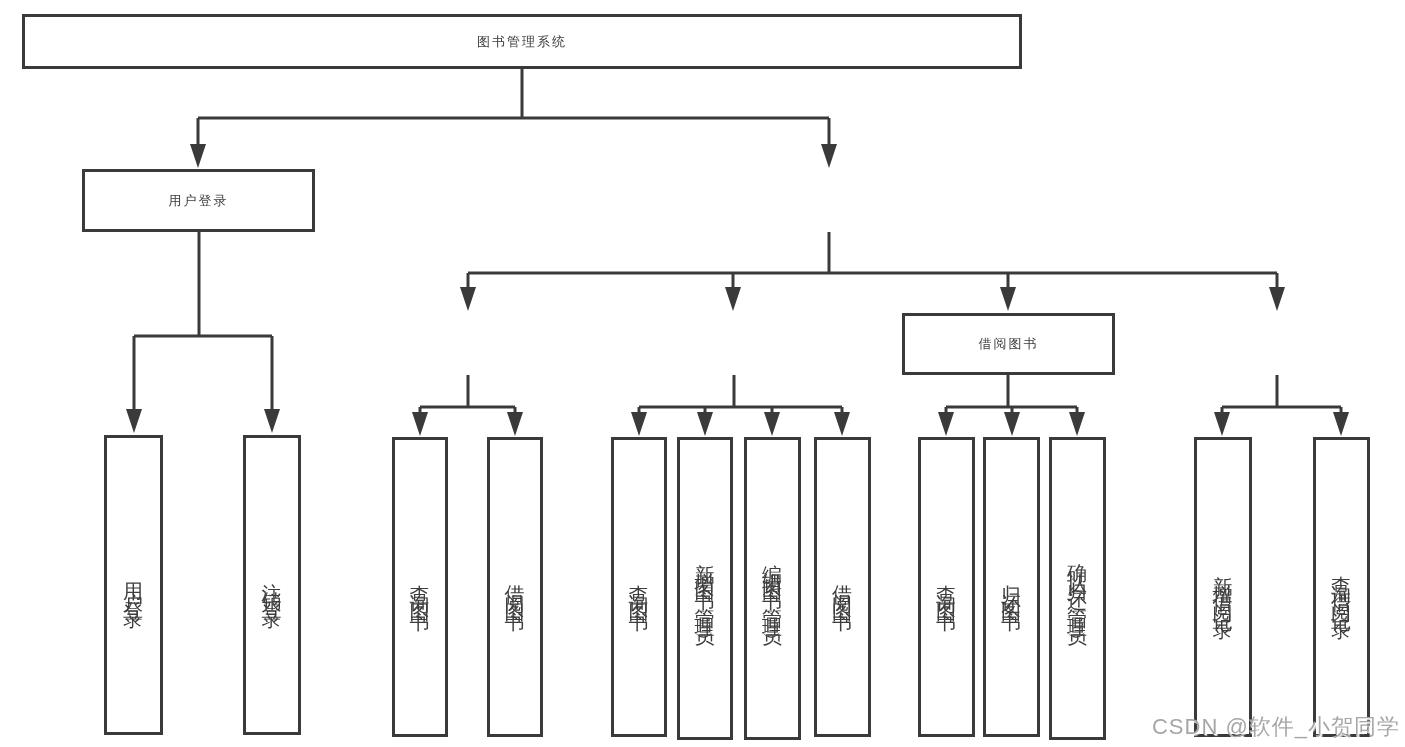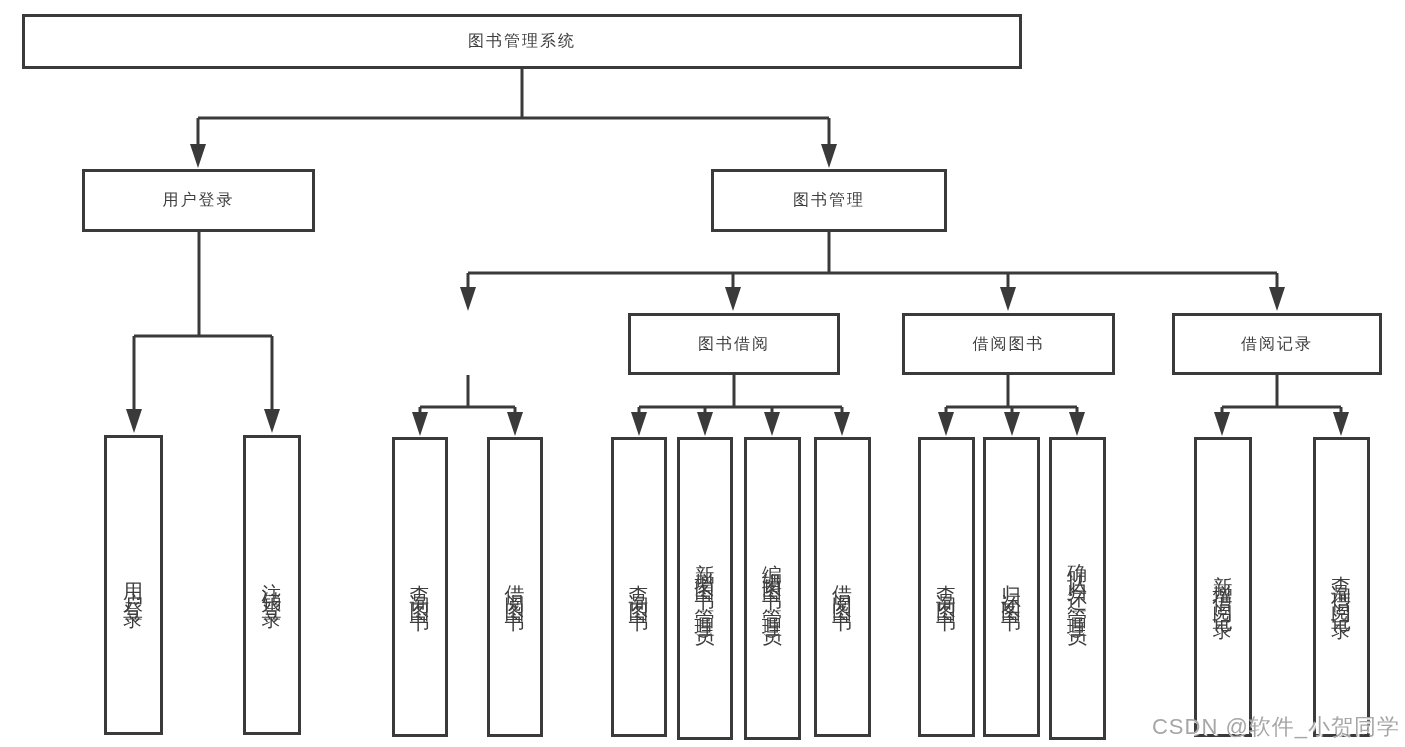--- a/index.html
+++ b/index.html
@@ -22,21 +22,21 @@
   .box{
     position:absolute;
     box-sizing:border-box;
     border:3px solid var(--line);
     background:#fff;
     display:flex;align-items:center;justify-content:center;
     color:var(--text);
     z-index:1;
   }
   .box span{
-    font-size:16px;
+    font-size:13px;
     letter-spacing:2px;
     white-space:nowrap;
   }
   .vbox span{
     writing-mode:vertical-rl;
     text-orientation:mixed;
     font-size:20px;
     letter-spacing:9px;
     line-height:1;
     white-space:nowrap;
@@ -123,32 +123,23 @@
     </g>
   </svg>
 
   <div class="box" style="left:22px;top:14px;width:1000px;height:55px">
     <span>图书管理系统</span>
   </div>
 
   <div class="box" style="left:82px;top:169px;width:233px;height:63px">
     <span>用户登录</span>
   </div>
-  <div class="box" style="left:711px;top:169px;width:236px;height:63px">
-    <span>图书管理</span>
-  </div>
 
-  <div class="box" style="left:628px;top:313px;width:212px;height:62px">
-    <span>图书借阅</span>
-  </div>
   <div class="box" style="left:902px;top:313px;width:213px;height:62px">
     <span>借阅图书</span>
-  </div>
-  <div class="box" style="left:1172px;top:313px;width:210px;height:62px">
-    <span>借阅记录</span>
   </div>
 
   <div class="box vbox" style="left:104px;top:435px;width:59px;height:300px">
     <span>用户登录</span>
   </div>
   <div class="box vbox" style="left:243px;top:435px;width:58px;height:300px">
     <span>注销登录</span>
   </div>
 
   <div class="box vbox" style="left:392px;top:437px;width:56px;height:300px">

